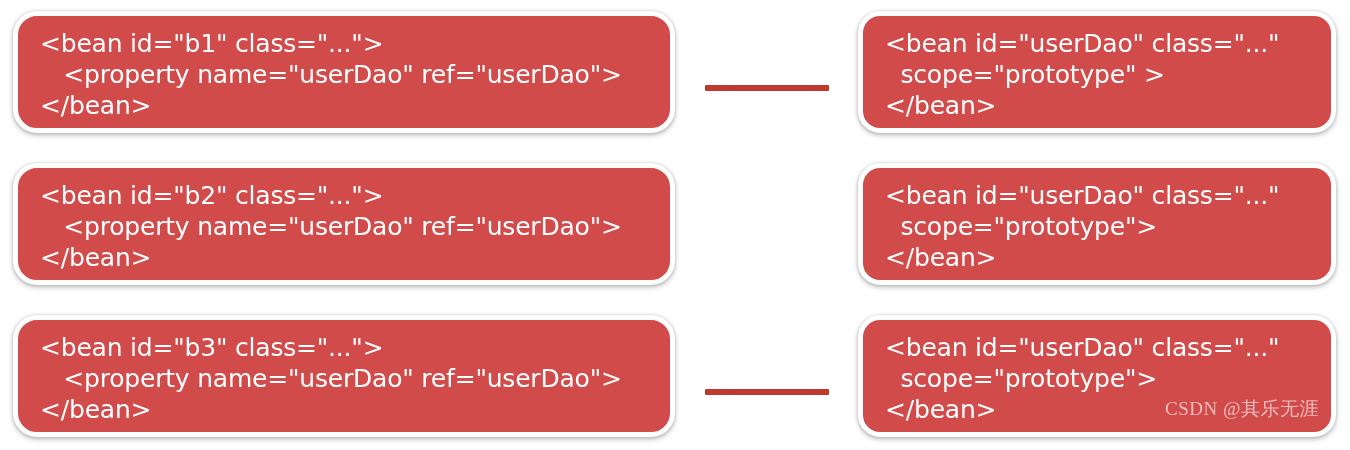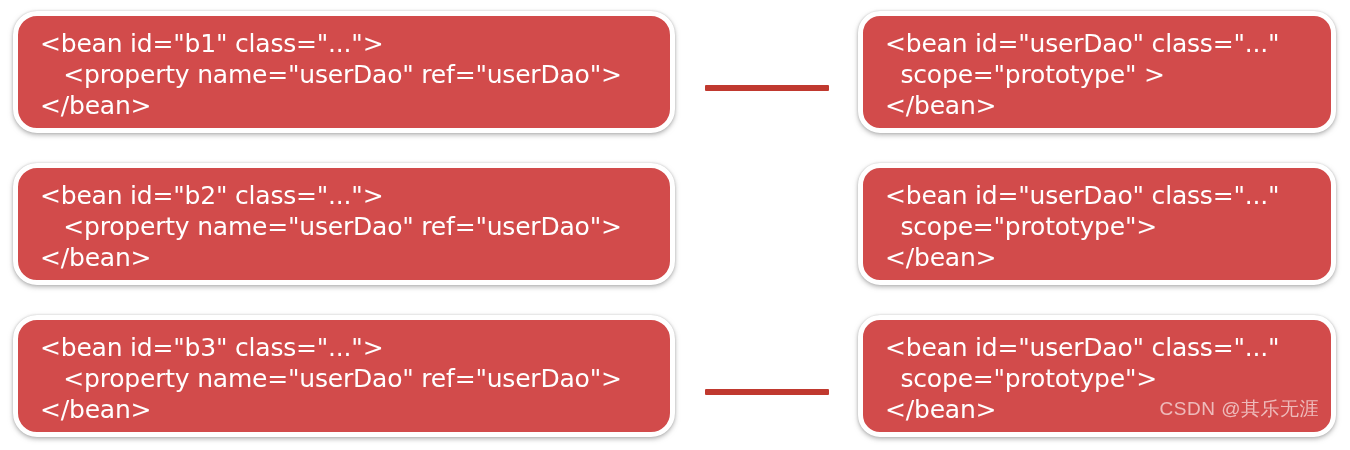--- a/index.html
+++ b/index.html
@@ -70,21 +70,21 @@
     border-radius: 1px;
   }
   .connector.c-1 { top: 74px; }
   .connector.c-2 { top: 226px; }
 
   
   .watermark {
     position: absolute;
     right: 12px;
     bottom: 12px;
-    font-family: Liberation Sans, sans-serif;
+    font-family: Liberation Serif, serif;
     font-size: 19px;
     line-height: 22px;
     color: rgba(255,255,255,0.62);
     white-space: nowrap;
     letter-spacing: 0.5px;
     pointer-events: none;
   }
 </style>
 </head>
 <body>

